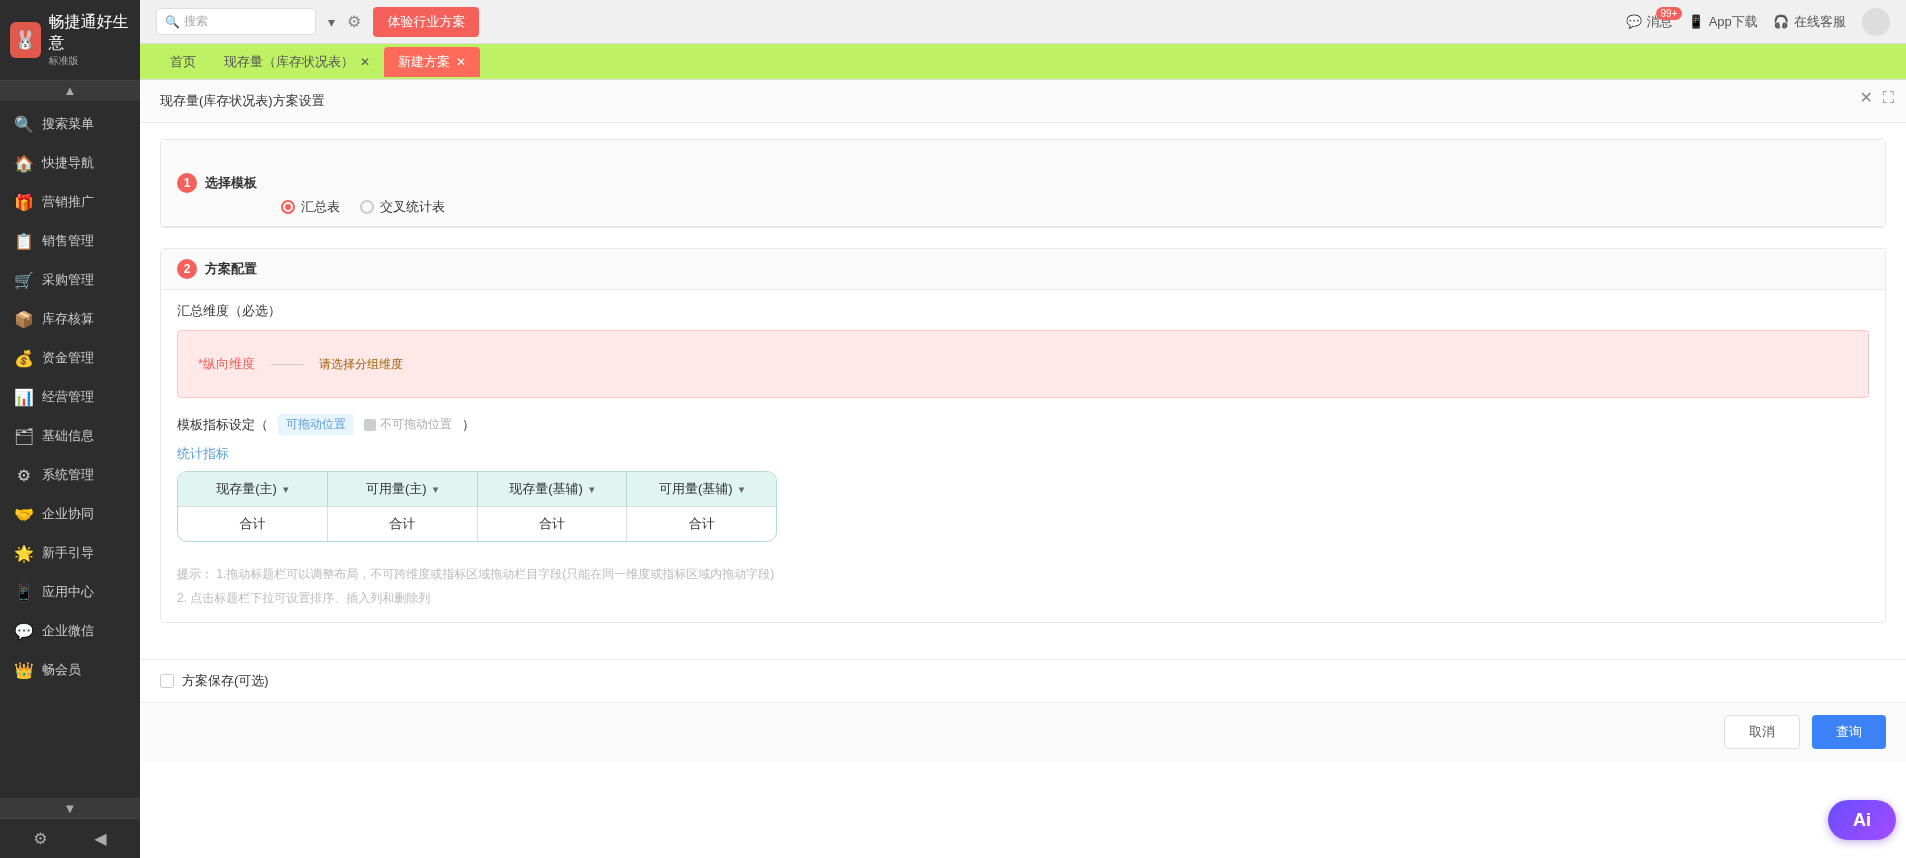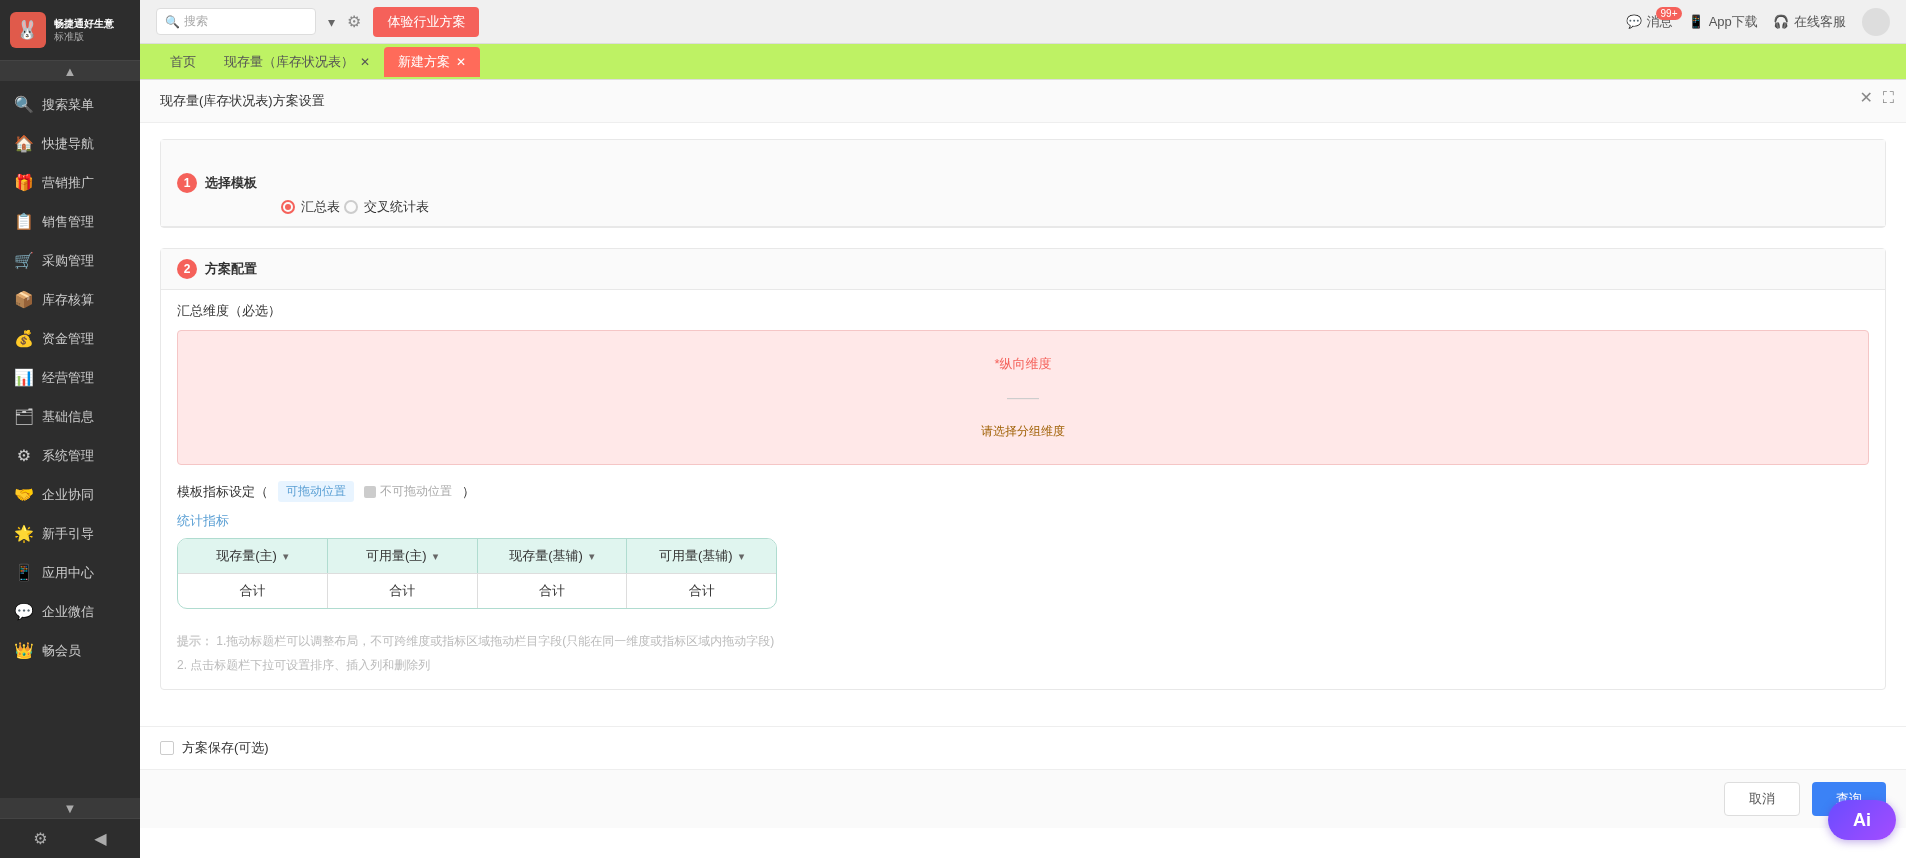--- a/index.html
+++ b/index.html
@@ -23,21 +23,21 @@
       border-bottom: 1px solid #444;
     }
     .sidebar-logo-icon {
       width: 36px;
       height: 36px;
       background: #e05a4b;
       border-radius: 6px;
       display: flex; align-items: center; justify-content: center;
       color: white; font-size: 18px; font-weight: bold;
     }
-    .sidebar-logo-text { color: #fff; font-size: 10px; line-height: 1.3; font-weight: bold; }
+    .sidebar-logo-text { color: #fff; font-size: 16px; line-height: 1.3; }
     .sidebar-logo-badge { font-size: 10px; color: #aaa; }
     .sidebar-nav { flex: 1; overflow-y: auto; padding: 4px 0; }
     .sidebar-scroll-btn {
       width: 100%; height: 20px; background: #3a3a3a; border: none; color: #aaa;
       cursor: pointer; display: flex; align-items: center; justify-content: center;
     }
     .sidebar-item {
       display: flex; align-items: center; gap: 8px;
       padding: 10px 14px; cursor: pointer; color: #ccc; font-size: 13px;
     }
@@ -168,21 +168,21 @@
     .step-num {
       width: 20px; height: 20px; border-radius: 50%;
       background: #f5615a; color: #fff;
       display: flex; align-items: center; justify-content: center;
       font-size: 12px; font-weight: bold; flex-shrink: 0;
     }
     .step-title { font-size: 13px; font-weight: bold; color: #333; }
     .step-body { padding: 12px 16px; }
 
     
-    .radio-group { display: flex; align-items: center; gap: 4px; margin-top: 48px; }
+    .radio-group { display: flex; align-items: center; gap: 20px; margin-top: 48px; }
     .radio-option { display: flex; align-items: center; gap: 6px; cursor: pointer; font-size: 13px; color: #333; }
     .radio-dot {
       width: 14px; height: 14px; border-radius: 50%;
       border: 2px solid #ccc; display: flex; align-items: center; justify-content: center;
     }
     .radio-dot.checked { border-color: #f5615a; }
     .radio-dot.checked::after {
       content: ''; width: 6px; height: 6px; border-radius: 50%; background: #f5615a;
     }
 
@@ -191,21 +191,21 @@
       font-size: 13px; color: #333; margin-bottom: 10px;
     }
     .dimension-box {
       background: #ffe8e8;
       border: 1px solid #f5c6c6;
       border-radius: 4px;
       padding: 24px 20px;
       margin-bottom: 16px;
     }
     .dimension-inner {
-      display: flex; align-items: center; gap: 16px; flex-direction: column;
+      display: flex; align-items: center; gap: 16px;
     }
     .dimension-label-req {
       color: #f5615a; font-size: 13px;
     }
     .dimension-arrow { color: #ccc; font-size: 16px; }
     .dimension-placeholder { color: #a16207; font-size: 12px; }
 
     
     .metrics-config-row {
       display: flex; align-items: center; gap: 10px; margin-bottom: 10px; font-size: 13px; color: #333;

